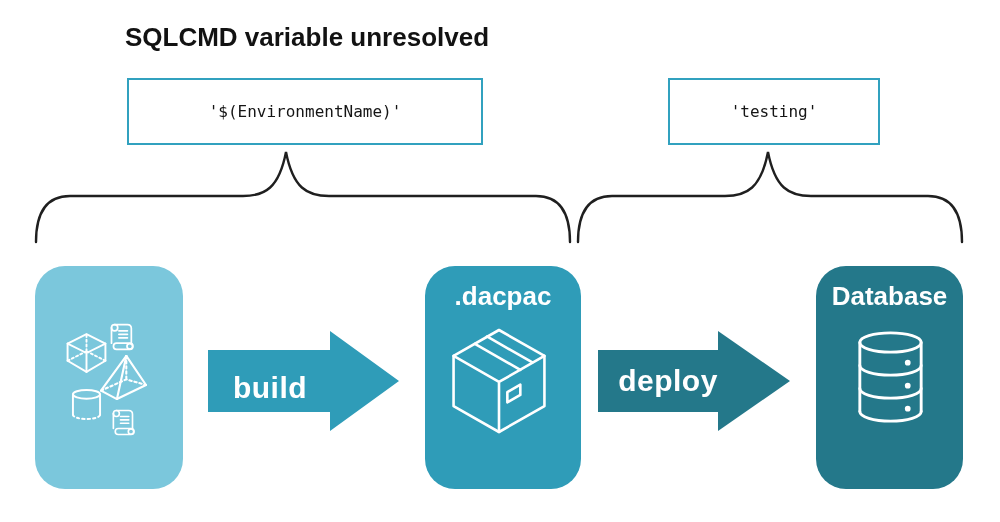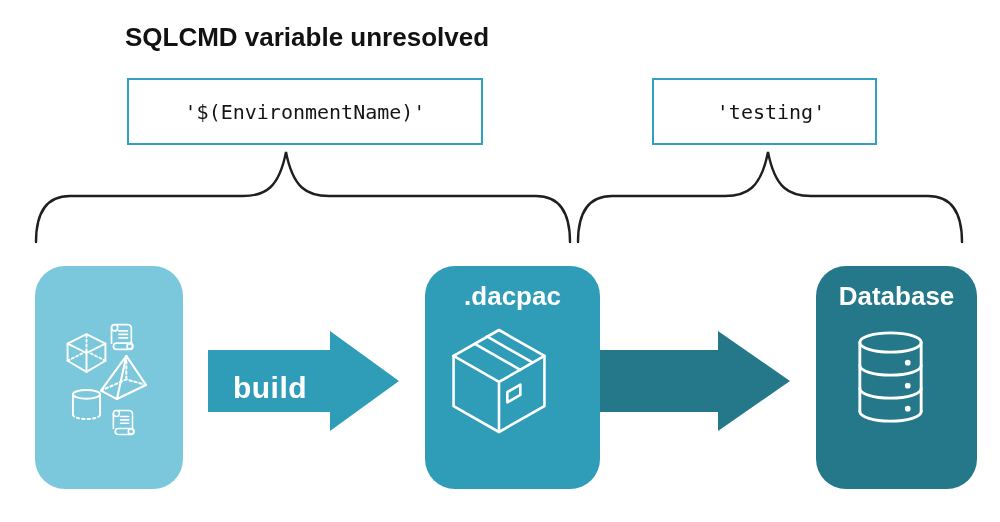--- a/index.html
+++ b/index.html
@@ -10,21 +10,21 @@
   .heading{
     position:absolute;top:22px;text-align:center;
     font-size:26px;font-weight:700;color:#121212;letter-spacing:0px;
   }
   .code-box{
     position:absolute;top:78px;height:63px;background:#ffffff;
     border:2.5px solid #31A1BF;display:flex;align-items:center;justify-content:center;
   }
   .code-box code{
     font-family:"DejaVu Sans Mono", monospace;
-    font-size:20px;color:#151515;white-space:pre;
+    font-size:16px;color:#151515;white-space:pre;
   }
   #shapes{position:absolute;left:0;top:0;width:1000px;height:522px;}
   .stage{
     position:absolute;top:266px;height:223px;border-radius:30px;
   }
   .stage-label{
     position:absolute;left:0;right:0;top:15px;text-align:center;
     color:#ffffff;font-size:26px;font-weight:700;
   }
   .arrow-label{
@@ -37,34 +37,35 @@
 </head>
 <body>
 
 <div id="canvas">
 
   <div class="heading" style="left:87px;width:440px;">SQLCMD variable unresolved</div>
 
   <div class="code-box" style="left:127px;width:352px;">
     <code>'$(EnvironmentName)'</code>
   </div>
-  <div class="code-box" style="left:652px;width:208px;padding-left:13px;">
+  <div class="code-box" style="left:668px;width:208px;">
     <code>'testing'</code>
   </div>
 
   <svg id="shapes" viewBox="0 0 1000 522">
     <path d="M 36 242 C 36 214 45 196 70 196 L 243 196 C 265 196 279 188 286 152
              C 293 188 307 196 329 196 L 536 196 C 561 196 570 214 570 242" fill="none" stroke="#1F1F1F" stroke-width="2.4" stroke-linecap="round"></path>
     <path d="M 578 242 C 578 214 587 196 612 196 L 725 196 C 747 196 761 188 768 152
              C 775 188 789 196 811 196 L 928 196 C 953 196 962 214 962 242" fill="none" stroke="#1F1F1F" stroke-width="2.4" stroke-linecap="round"></path>
     <polygon points="208,350 330,350 330,331 399,381 330,431 330,412 208,412" fill="#2F9CB8"></polygon>
     <polygon points="598,350 718,350 718,331 790,381 718,431 718,412 598,412" fill="#24788A"></polygon>
   </svg>
 
   <div class="arrow-label" style="left:208px;top:350px;width:124px;height:76px;">build</div>
+  <div class="arrow-label" style="left:598px;top:350px;width:140px;height:62px;">deploy</div>
 
   <div class="stage" style="left:35px;width:148px;background:#7BC7DC;">
 
     <svg class="icn wire" style="left:73px;top:56px;" width="28" height="30" viewBox="0 0 36 38" stroke-width="2.2">
       <circle cx="8.5" cy="7" r="4"></circle>
       <path d="M8.5,3 H25 C29,3 30,5 30,8 V27"></path>
       <path d="M4.5,7 V27"></path>
       <rect x="7" y="27" width="25" height="8" rx="4"></rect>
       <circle cx="28" cy="31" r="3.6"></circle>
       <path d="M14,11 H25 M14,15.5 H25 M14,20 H25"></path>
@@ -91,31 +92,31 @@
     <svg class="icn wire" style="left:75px;top:142px;" width="27" height="29" viewBox="0 0 36 38" stroke-width="2.2">
       <circle cx="8.5" cy="7" r="4"></circle>
       <path d="M8.5,3 H25 C29,3 30,5 30,8 V27"></path>
       <path d="M4.5,7 V27"></path>
       <rect x="7" y="27" width="25" height="8" rx="4"></rect>
       <circle cx="28" cy="31" r="3.6"></circle>
       <path d="M14,11 H25 M14,15.5 H25 M14,20 H25"></path>
     </svg>
   </div>
 
-  <div class="stage" style="left:425px;width:175px;background:#2F9CB8;">
+  <div class="stage" style="left:425px;width:156px;background:#2F9CB8;">
     <div class="stage-label">.dacpac</div>
     <svg class="icn wire" style="left:23px;top:60px;" width="102" height="110" viewBox="0 0 110 118" stroke-width="2.8">
       <path d="M55,4 L104,32 L104,86 L55,114 L6,86 L6,32 Z"></path>
       <path d="M6,32 L55,60 L104,32 M55,60 V114"></path>
       <path d="M29,19 L78,47 M42,11 L91,39"></path>
       <path d="M64,71 L78,63 L78,74 L64,82 Z"></path>
     </svg>
   </div>
 
-  <div class="stage" style="left:816px;width:147px;background:#24788A;padding-left:14px;">
+  <div class="stage" style="left:816px;width:147px;background:#24788A;">
     <div class="stage-label">Database</div>
     <svg class="icn" style="left:38px;top:65px;" width="73" height="92" viewBox="0 0 76 96">
       <g fill="none" stroke="#ffffff" stroke-width="3" stroke-linecap="round">
         <ellipse cx="38" cy="12" rx="32" ry="10"></ellipse>
         <path d="M6,12 V84 M70,12 V84"></path>
         <path d="M6,84 a32,10 0 0 0 64,0"></path>
         <path d="M6,36 a32,10 0 0 0 64,0"></path>
         <path d="M6,60 a32,10 0 0 0 64,0"></path>
       </g>
       <circle cx="56" cy="33" r="3" fill="#ffffff"></circle>

